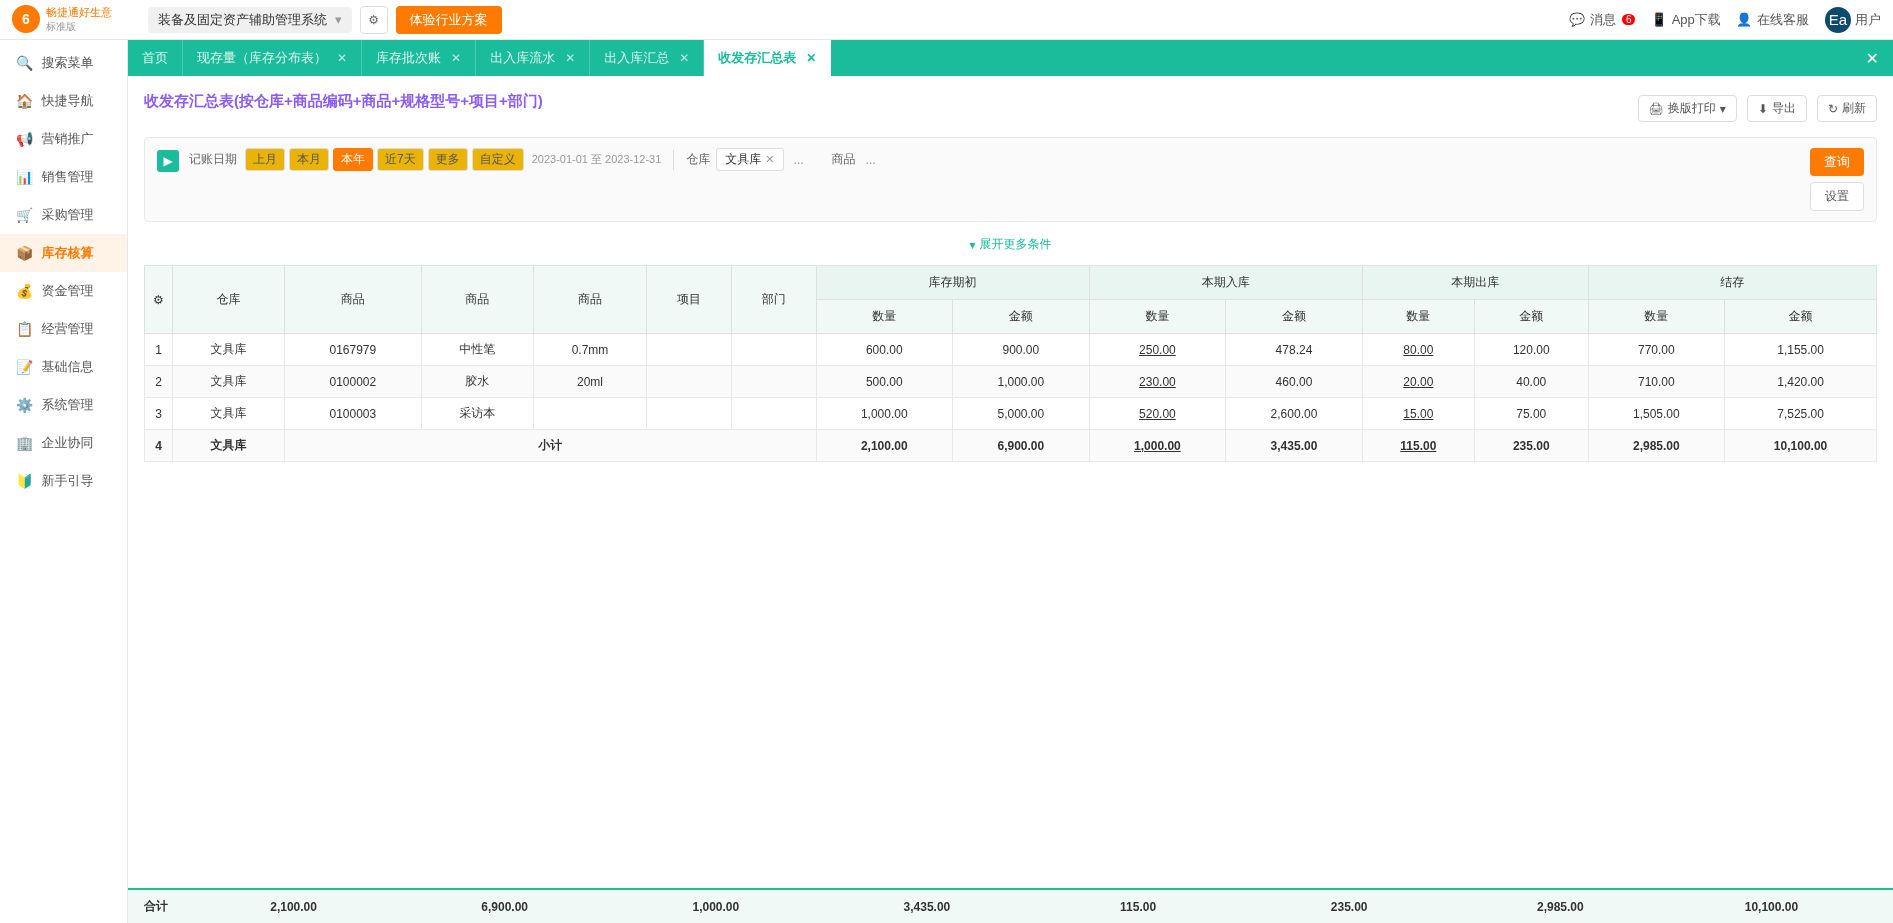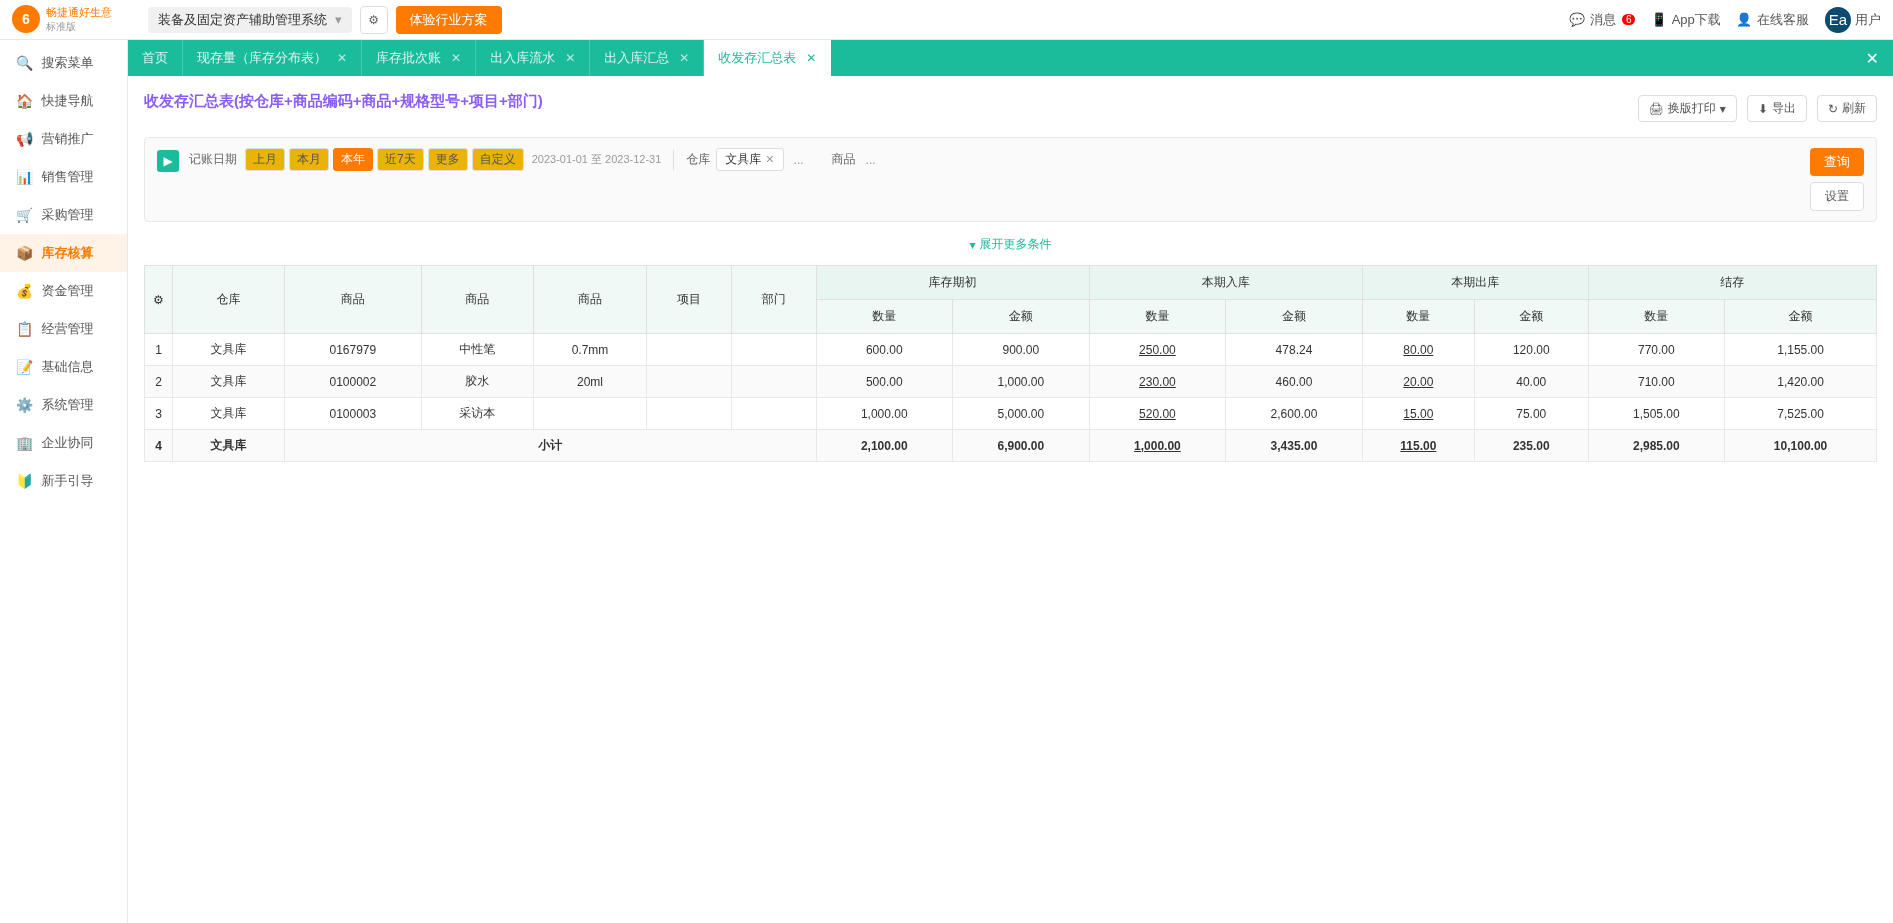--- a/index.html
+++ b/index.html
@@ -26,21 +26,21 @@
     .sidebar-item { display: flex; align-items: center; padding: 10px 16px; cursor: pointer; font-size: 13px; color: #555; gap: 8px; }
     .sidebar-item.active { background: #fff3e8; color: #ff7a00; font-weight: bold; }
     .sidebar-icon { font-size: 14px; }
 
     
     .main { flex: 1; display: flex; flex-direction: column; overflow: hidden; }
 
     
     .tab-bar { display: flex; align-items: center; background: #1abc9c; min-height: 36px; padding: 0; position: relative; }
     .tab { display: flex; align-items: center; padding: 0 14px; height: 36px; font-size: 13px; color: rgba(255,255,255,0.85); cursor: pointer; border-right: 1px solid rgba(255,255,255,0.2); gap: 6px; white-space: nowrap; }
-    .tab.active { background: #fff; color: #1abc9c; font-weight: 400; }
+    .tab.active { background: #fff; color: #1abc9c; font-weight: 700; }
     .tab-close { font-size: 12px; color: rgba(255,255,255,0.7); cursor: pointer; margin-left: 4px; }
     .tab.active .tab-close { color: #1abc9c; }
     .tab-bar-close { margin-left: auto; padding: 0 14px; color: #fff; font-size: 16px; cursor: pointer; }
 
     
     .content { flex: 1; overflow: auto; background: #fff; padding: 16px; }
 
     
     .page-title { font-size: 15px; font-weight: bold; color: #8b5cf6; margin-bottom: 14px; }
 
@@ -350,14 +350,27 @@
     <td><strong>3,435.00</strong></td>
     <td><span class="underline"><strong>115.00</strong></span></td>
     <td><strong>235.00</strong></td>
     <td><strong>2,985.00</strong></td>
     <td><strong>10,100.00</strong></td>
   </tr>
           </tbody>
       </table>
     </div>
 
+    <div class="bottom-bar">
+      <span class="bottom-label">合计</span>
+      <div class="bottom-values">
+        <span class="bottom-cell">2,100.00</span>
+        <span class="bottom-cell">6,900.00</span>
+        <span class="bottom-cell">1,000.00</span>
+        <span class="bottom-cell">3,435.00</span>
+        <span class="bottom-cell">115.00</span>
+        <span class="bottom-cell">235.00</span>
+        <span class="bottom-cell">2,985.00</span>
+        <span class="bottom-cell">10,100.00</span>
+      </div>
+    </div>
   </div>
 </div>
 
 </body></html>

